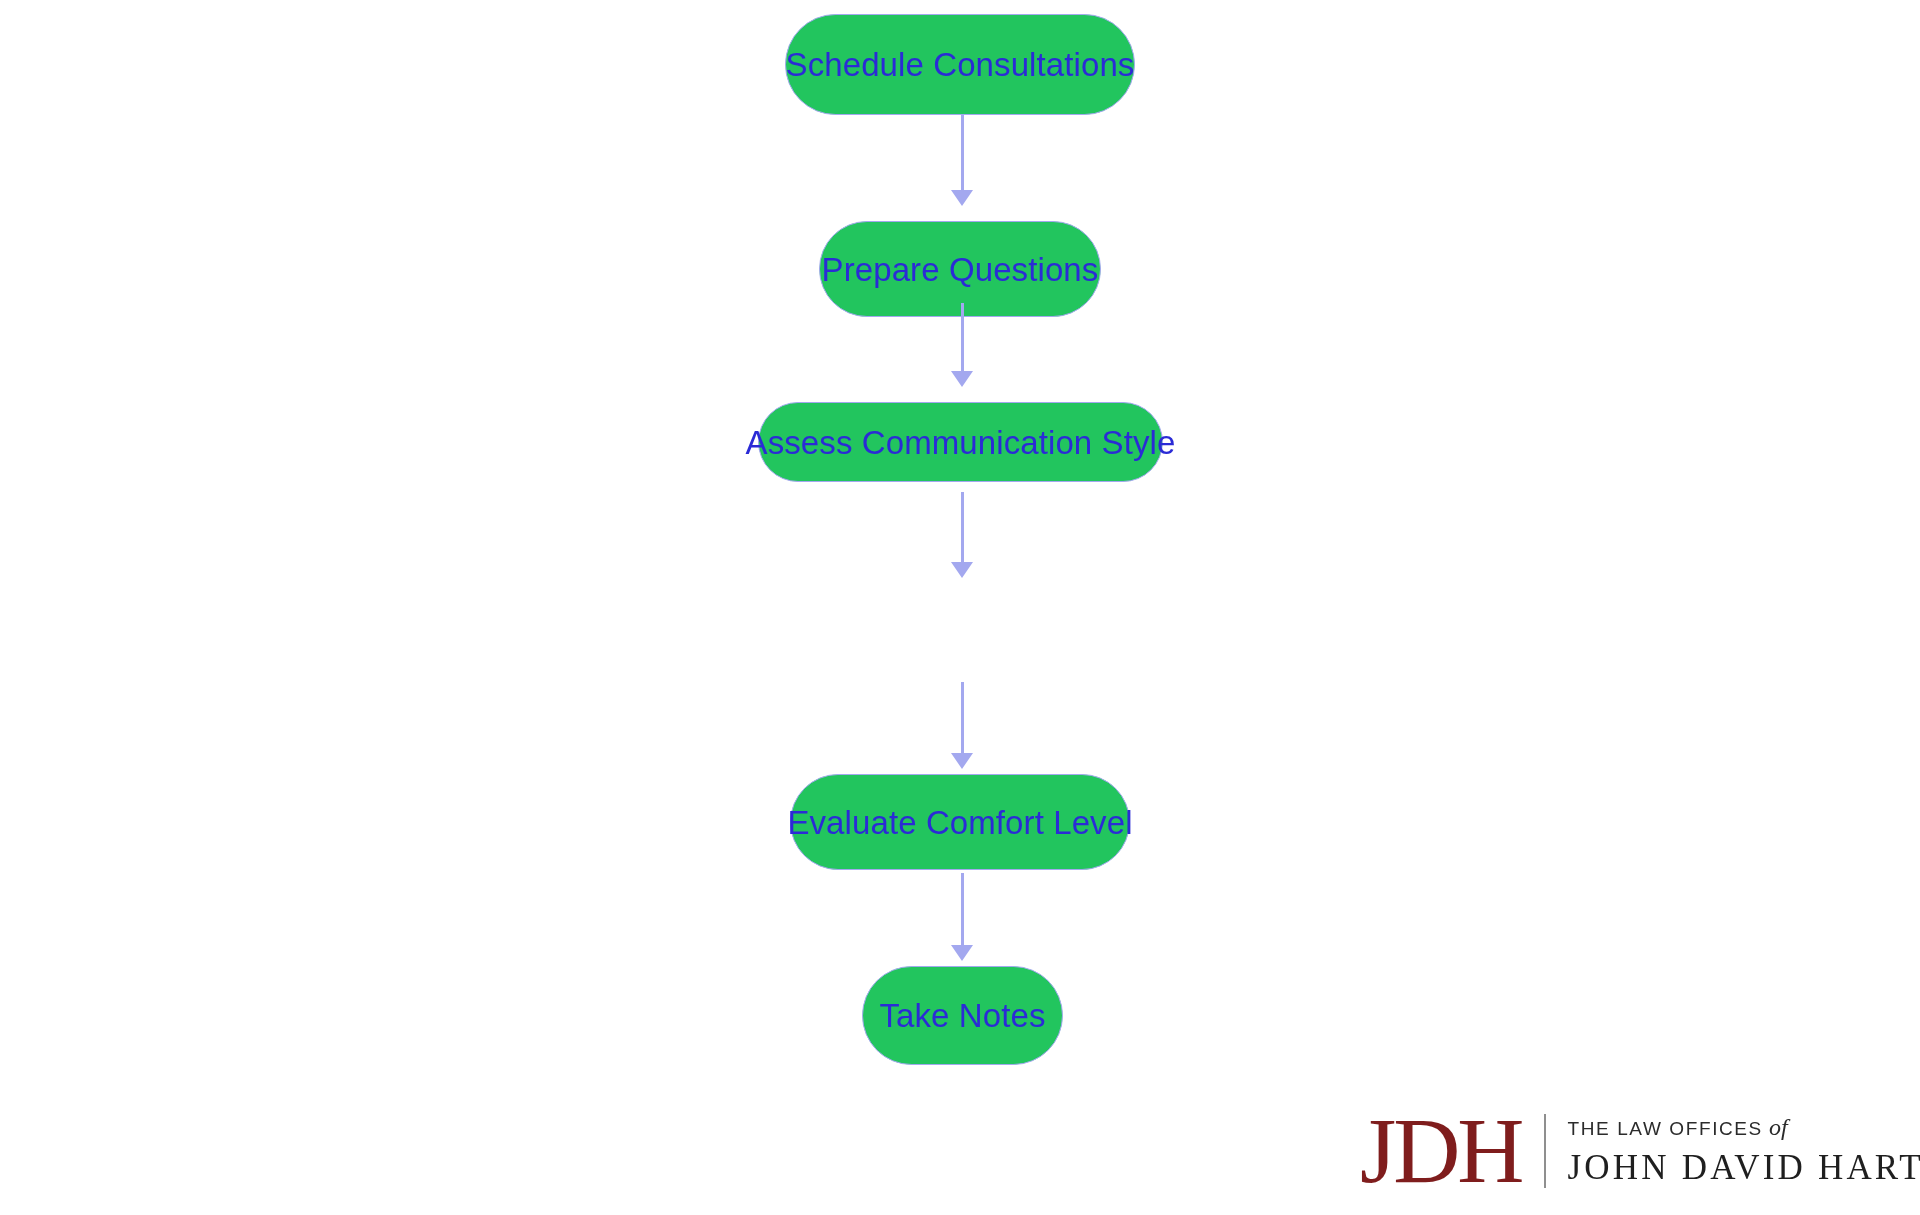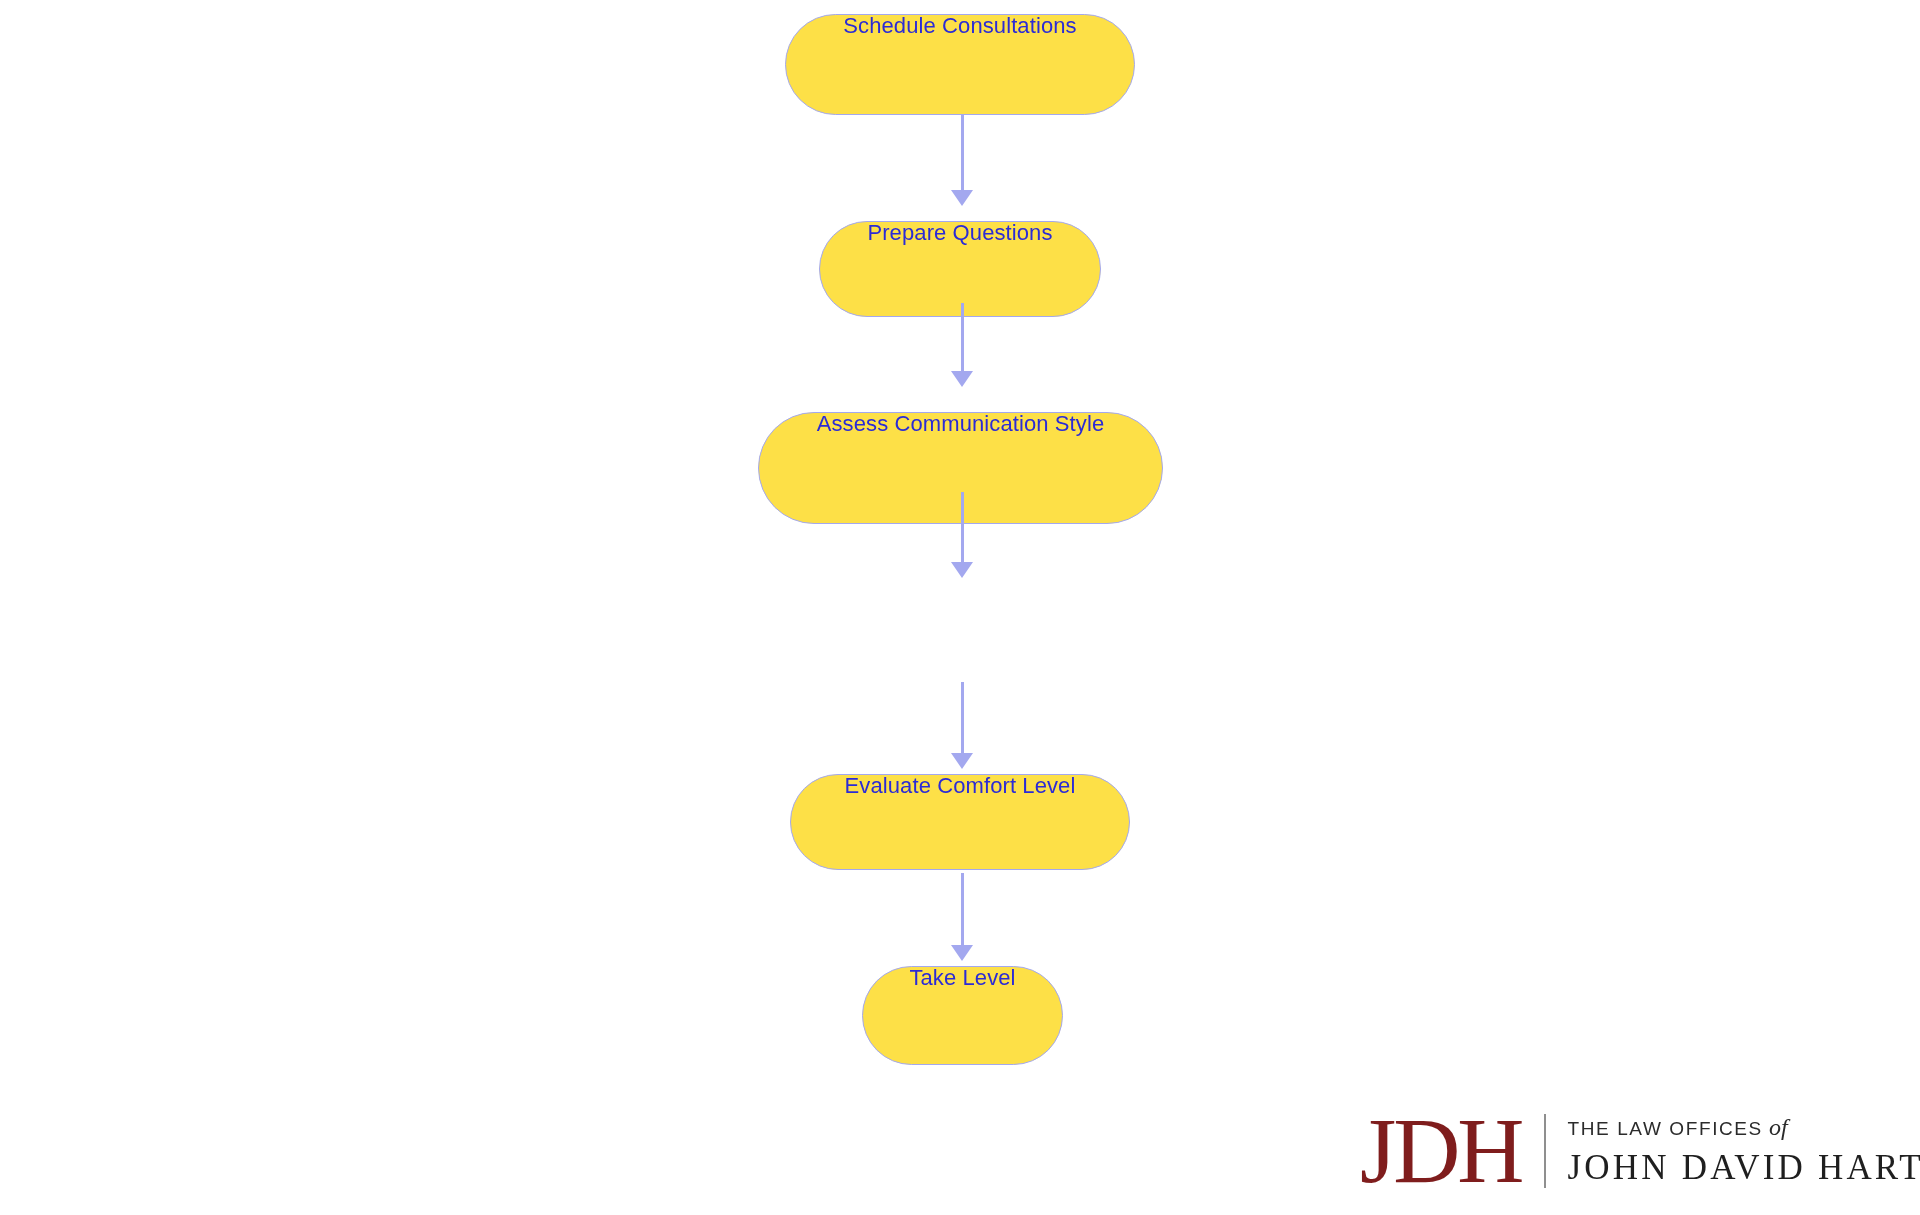--- a/index.html
+++ b/index.html
@@ -20,28 +20,29 @@
     left: 0;
     top: 0;
     width: 1920px;
     height: 1215px;
   }
 
   
   .node {
     position: absolute;
     box-sizing: border-box;
-    background: #fde047;
+    background: #22c55e;
     border: 1.6px solid #a3a8ef;
     border-radius: 999px;
     display: flex;
+    align-items: center;
     justify-content: center;
     color: #2b2bd6;
     font-family: "Liberation Sans", sans-serif;
-    font-size: 22px;
+    font-size: 33px;
     font-weight: 400;
     letter-spacing: 0.1px;
     white-space: nowrap;
     line-height: 1;
   }
 
   
   .connector {
     position: absolute;
     width: 3px;
@@ -119,40 +120,40 @@
   <div class="connector" style="left:961px; top:115px; height:77px;"></div>
   <div class="arrowhead" style="left:951px; top:190px;"></div>
 
   <div class="node" style="left:819px; top:221px; width:282px; height:96px;">
     <span>Prepare Questions</span>
   </div>
 
   <div class="connector" style="left:961px; top:303px; height:70px;"></div>
   <div class="arrowhead" style="left:951px; top:371px;"></div>
 
-  <div class="node" style="left:758px; top:412px; width:405px; height:112px;">
+  <div class="node" style="left:758px; top:402px; width:405px; height:80px;">
     <span>Assess Communication Style</span>
   </div>
 
   <div class="connector" style="left:961px; top:492px; height:72px;"></div>
   <div class="arrowhead" style="left:951px; top:562px;"></div>
 
 
   <div class="connector" style="left:961px; top:682px; height:73px;"></div>
   <div class="arrowhead" style="left:951px; top:753px;"></div>
 
   <div class="node" style="left:790px; top:774px; width:340px; height:96px;">
     <span>Evaluate Comfort Level</span>
   </div>
 
   <div class="connector" style="left:961px; top:873px; height:74px;"></div>
   <div class="arrowhead" style="left:951px; top:945px;"></div>
 
   <div class="node" style="left:862px; top:966px; width:201px; height:99px;">
-    <span>Take Level</span>
+    <span>Take Notes</span>
   </div>
 
 </div>
 
 <div id="brand-logo">
   <div class="logo-mark">JDH</div>
   <div class="logo-divider"></div>
   <div class="logo-text">
     <div class="logo-line-1">
       <span>THE LAW OFFICES</span><span class="of"> of</span>

